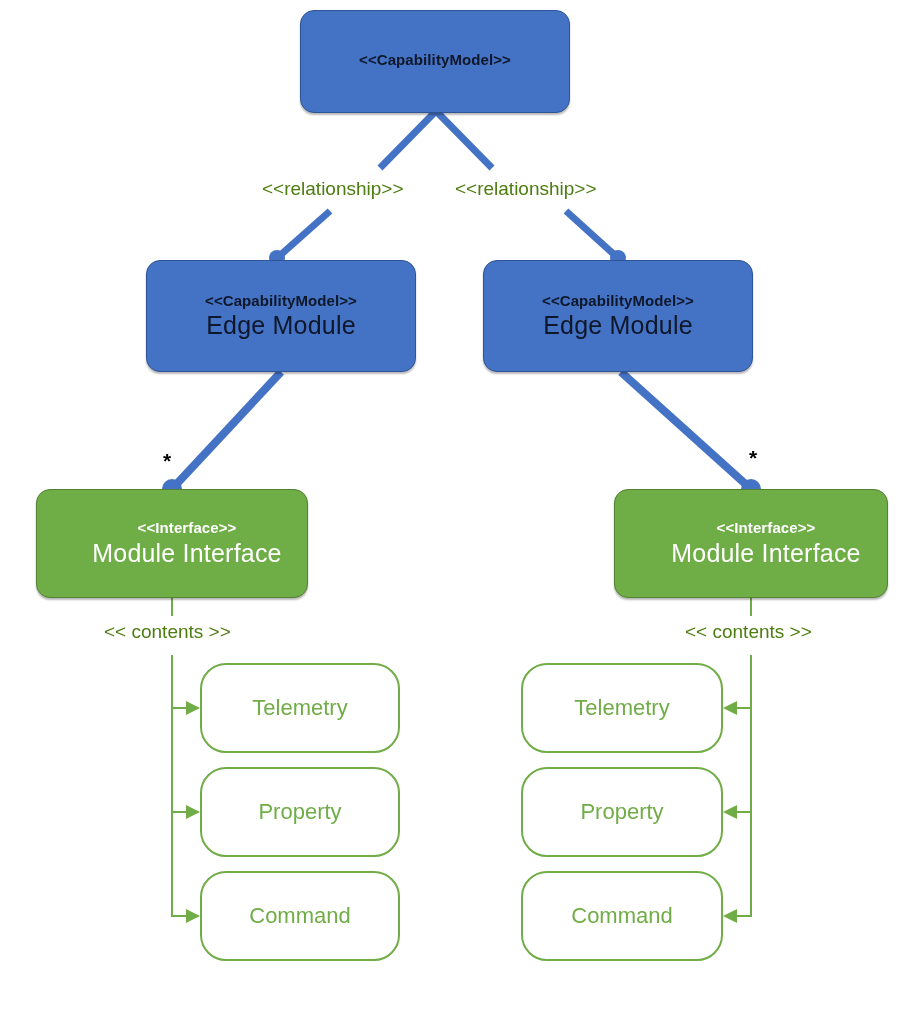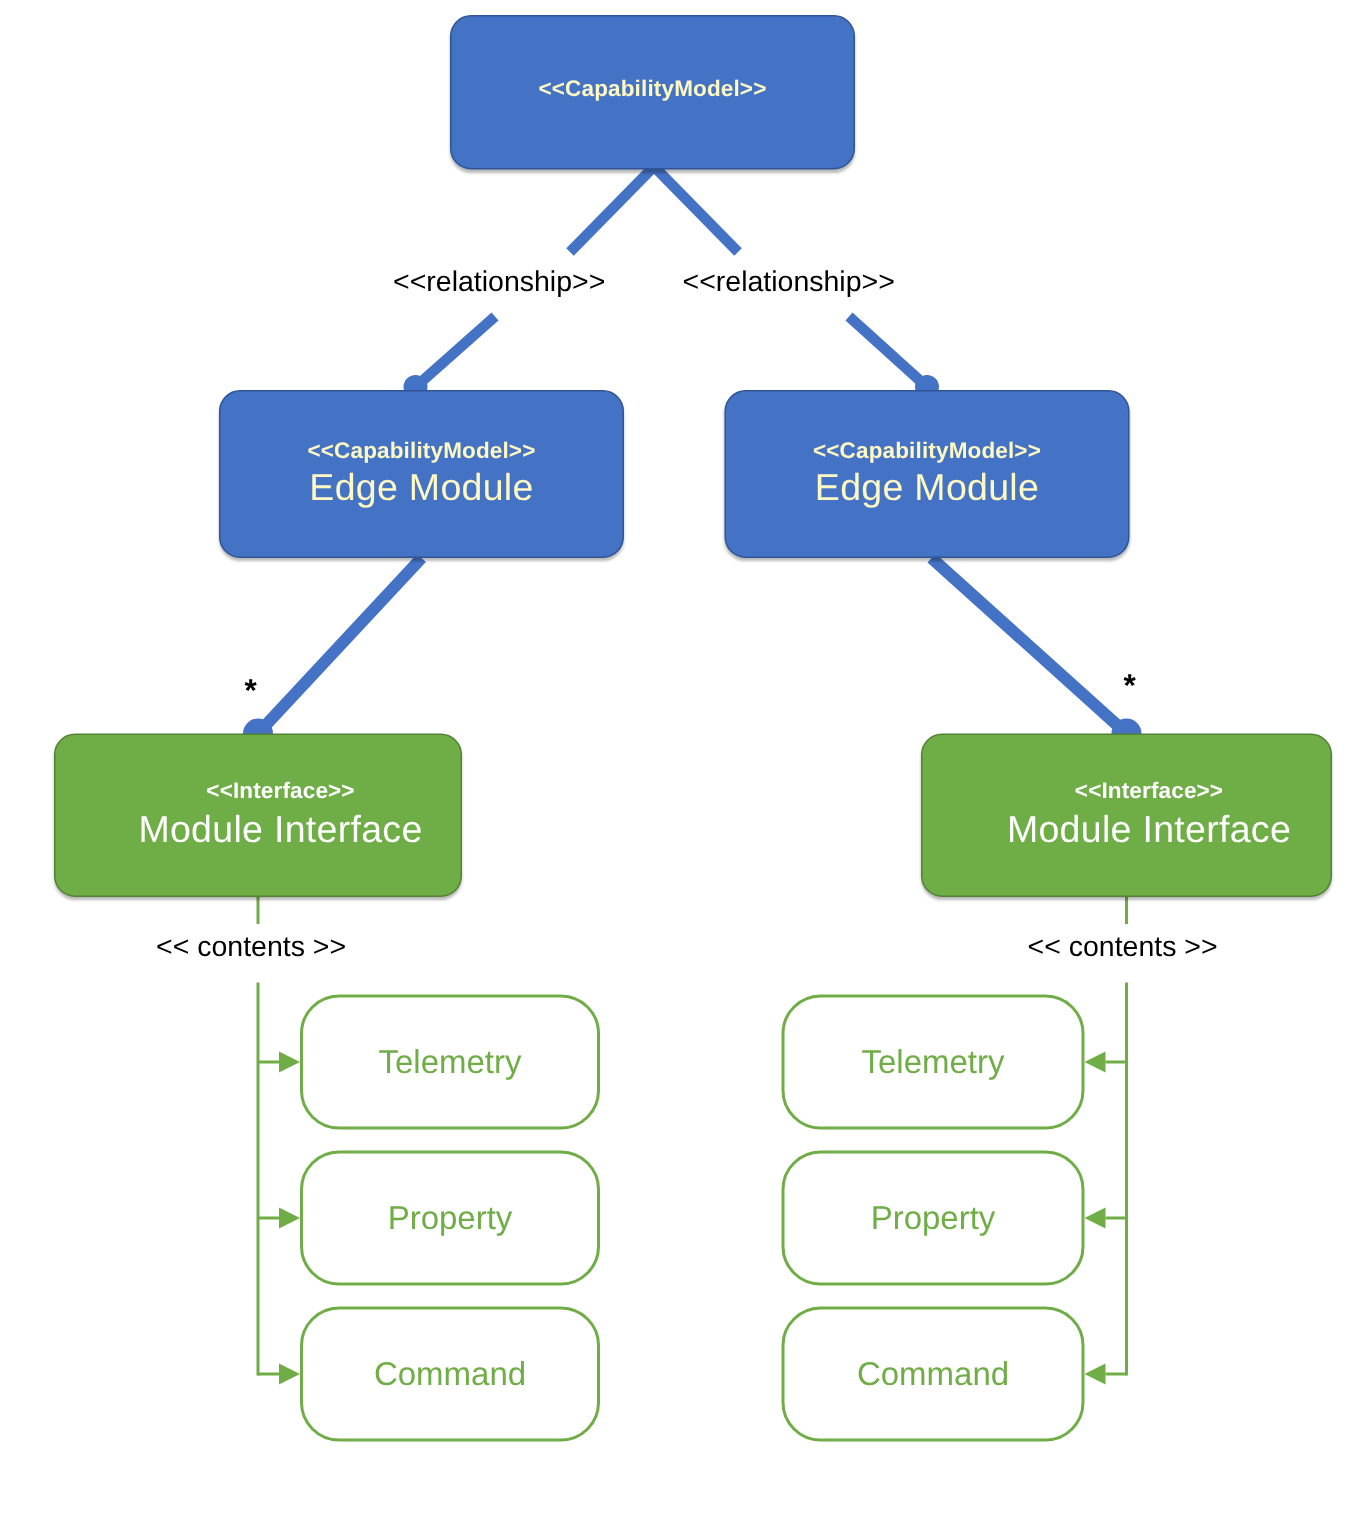--- a/index.html
+++ b/index.html
@@ -33,21 +33,21 @@
     flex-direction: column;
     align-items: center;
     justify-content: center;
     text-align: center;
     line-height: 1.12;
   }
   .node-blue {
     background: #4472C4;
     border: 1px solid #2F5597;
     border-radius: 14px;
-    color: #fef9c3;
+    color: #0f172a;
     box-shadow: 0 2px 2px rgba(0,0,0,0.28);
     z-index: 3;
   }
   .node-green {
     background: #6FAD46;
     border: 1px solid #548235;
     border-radius: 14px;
     color: #ffffff;
     box-shadow: 0 2px 2px rgba(0,0,0,0.28);
     z-index: 3;
@@ -72,21 +72,21 @@
     letter-spacing: 0.2px;
   }
   .outline-title {
     font-size: 22px;
     font-weight: 400;
   }
   .edge-label {
     position: absolute;
     font-size: 19px;
     font-weight: 400;
-    color: #000000;
+    color: #4d7c0f;
     white-space: nowrap;
     z-index: 4;
     text-align: center;
   }
   .multiplicity {
     position: absolute;
     font-size: 21px;
     font-weight: 700;
     color: #000000;
     z-index: 5;

